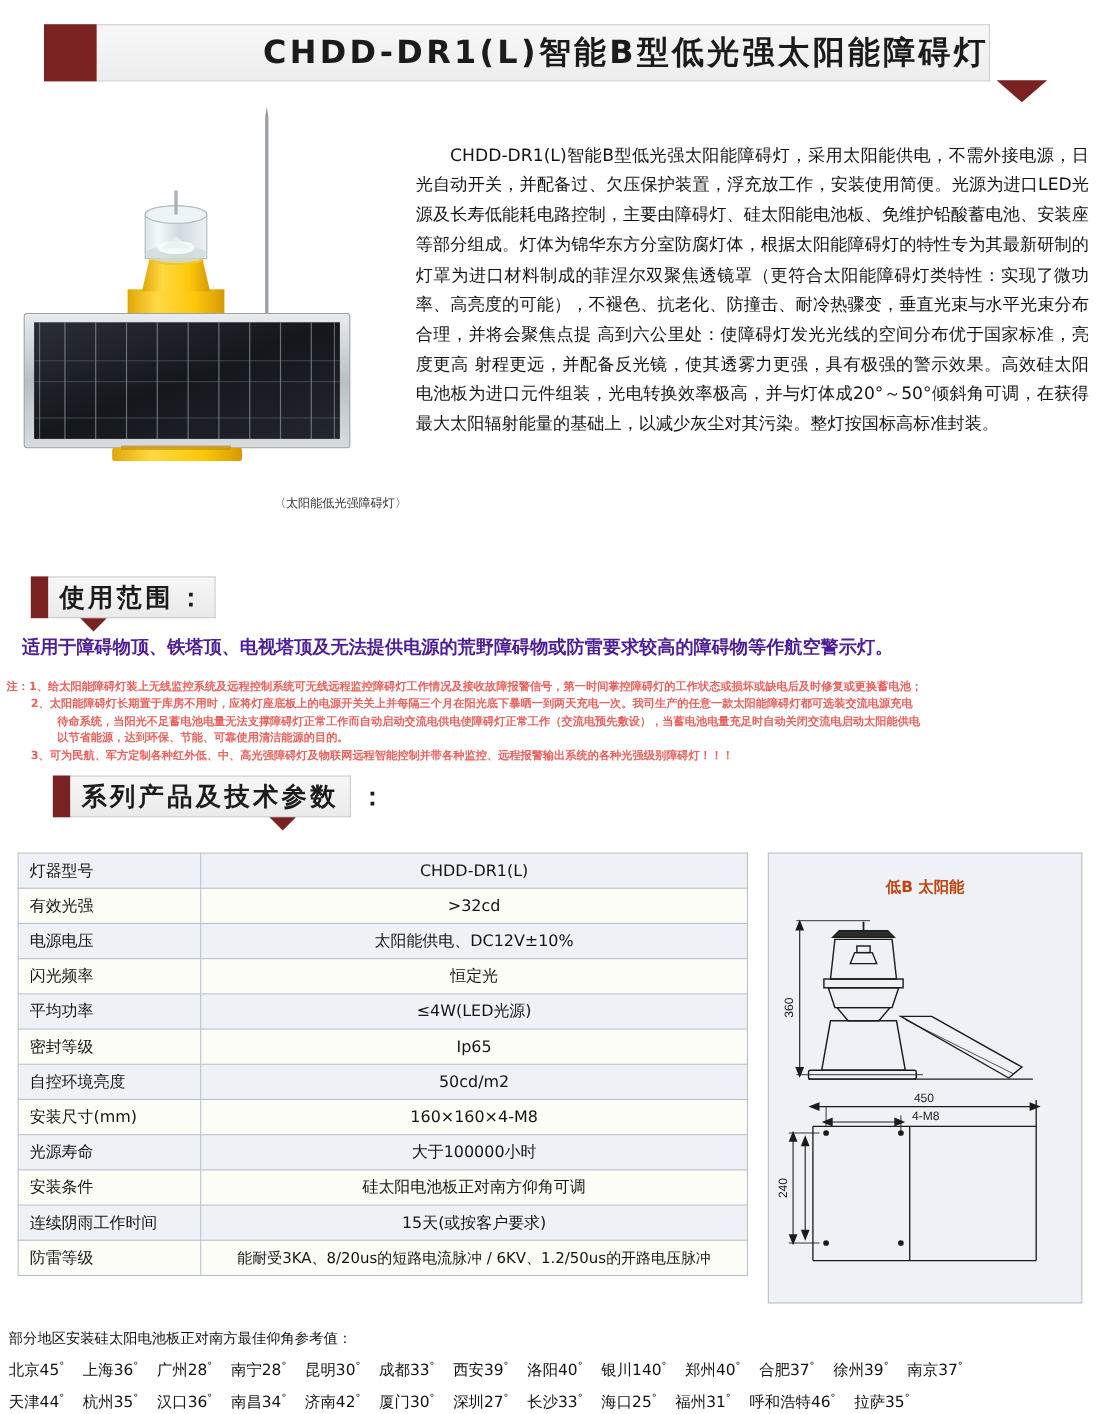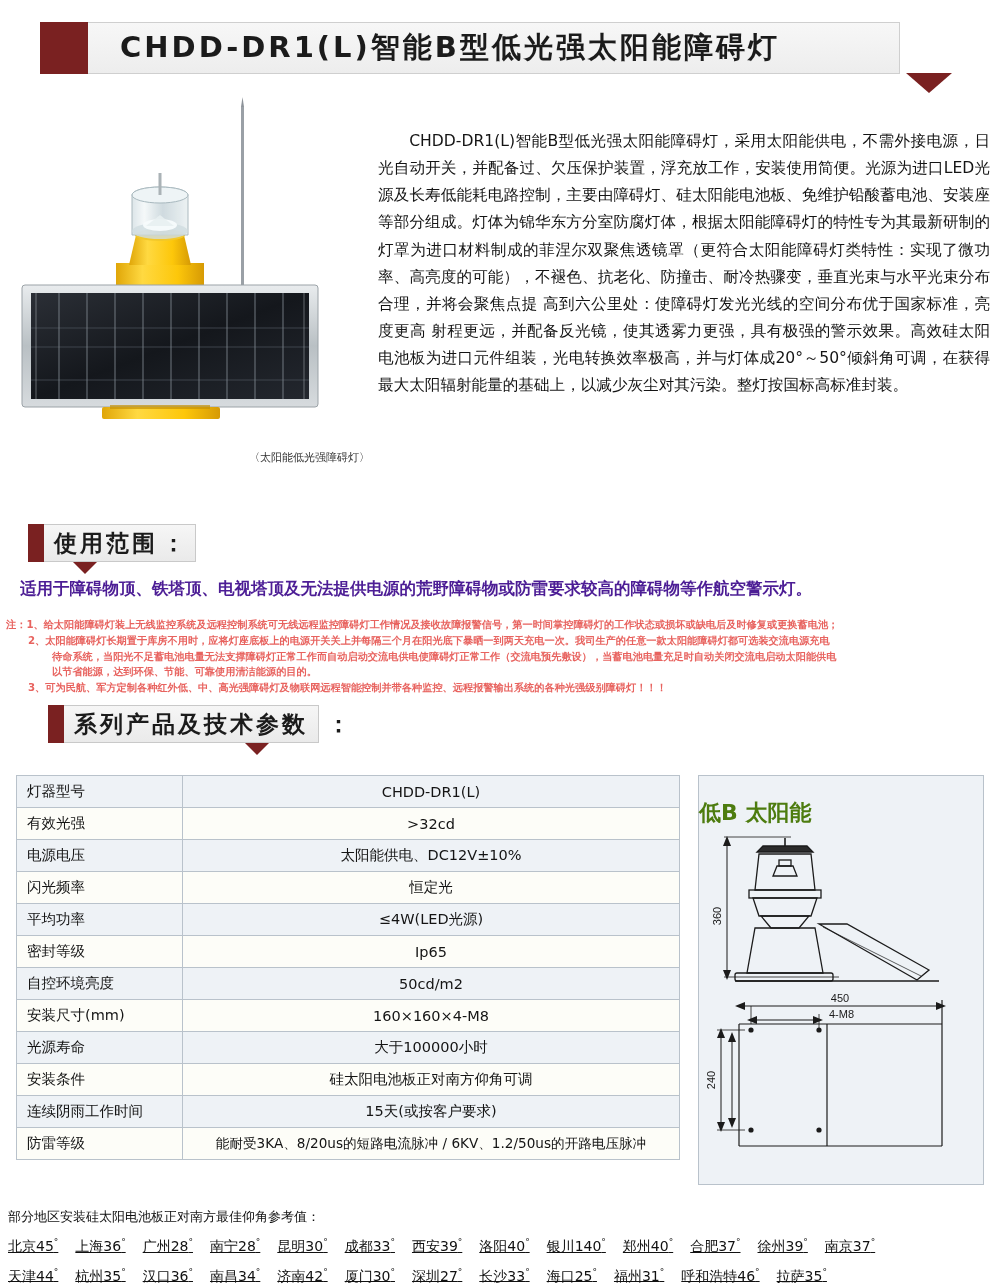--- a/index.html
+++ b/index.html
@@ -15,21 +15,21 @@
 
   
   .title-banner{
     position:absolute; left:40px; top:22px; width:860px; height:52px;
     display:flex; align-items:stretch;
   }
   .title-accent{ width:48px; background:#7a2121; }
   .title-box{
     flex:1; background:linear-gradient(180deg,#f7f7f7 0%,#ededed 100%);
     border:1px solid #cfcfcf; border-left:none;
-    display:flex; align-items:center; justify-content:flex-start;padding-left:32px;
+    display:flex; align-items:center; justify-content:flex-end;padding-left:32px;
   }
   .title-text{
     font-size:29px; font-weight:700; letter-spacing:3px; color:#1b1b1b;
     font-family:"DejaVu Sans","Liberation Sans",sans-serif;
   }
   .title-tri{
     position:absolute; right:48px; top:73px;
     width:0;height:0;border-left:23px solid transparent;border-right:23px solid transparent;
     border-top:20px solid #7a2121;
   }
@@ -98,31 +98,31 @@
   .spec-table tr:nth-child(even) td{ background:#fdfdf8; }
   .spec-table td.k{ width:166px; }
   .spec-table td.v{ text-align:center; }
 
   
   .draw-panel{
     position:absolute; left:682px; top:0; width:286px; height:410px;
     background:#eef2f6; border:1px solid #b9c2cb;
   }
   .draw-title{
-    position:absolute; left:0; top:22px; width:100%; 
-    font-size:22px; font-weight:700; color:#4d7c0f;
+    position:absolute; left:0; top:22px; width:100%; text-align:center;
+    font-size:14px; font-weight:700; color:#c2410c;
     font-family:"DejaVu Sans","Liberation Sans",sans-serif;
   }
 
   
   .foot{ position:absolute; left:8px; top:1208px; width:984px; }
   .foot-title{ font-size:13px; color:#111; font-family:"DejaVu Sans","Liberation Sans",sans-serif;}
   .city-row{ margin-top:11px; font-size:14px; color:#111; white-space:nowrap;
     font-family:"DejaVu Sans","Liberation Sans",sans-serif; }
-  .city{ display:inline-block; margin-right:17px;text-decoration:underline; }
+  .city{ display:inline-block; margin-right:17px; }
   .deg{ vertical-align:super; font-size:9px; }
 </style>
 </head>
 <body>
 
 <div class="title-banner">
   <div class="title-accent"></div>
   <div class="title-box">
     <span class="title-text">CHDD-DR1(L)智能B型低光强太阳能障碍灯</span>
   </div>

